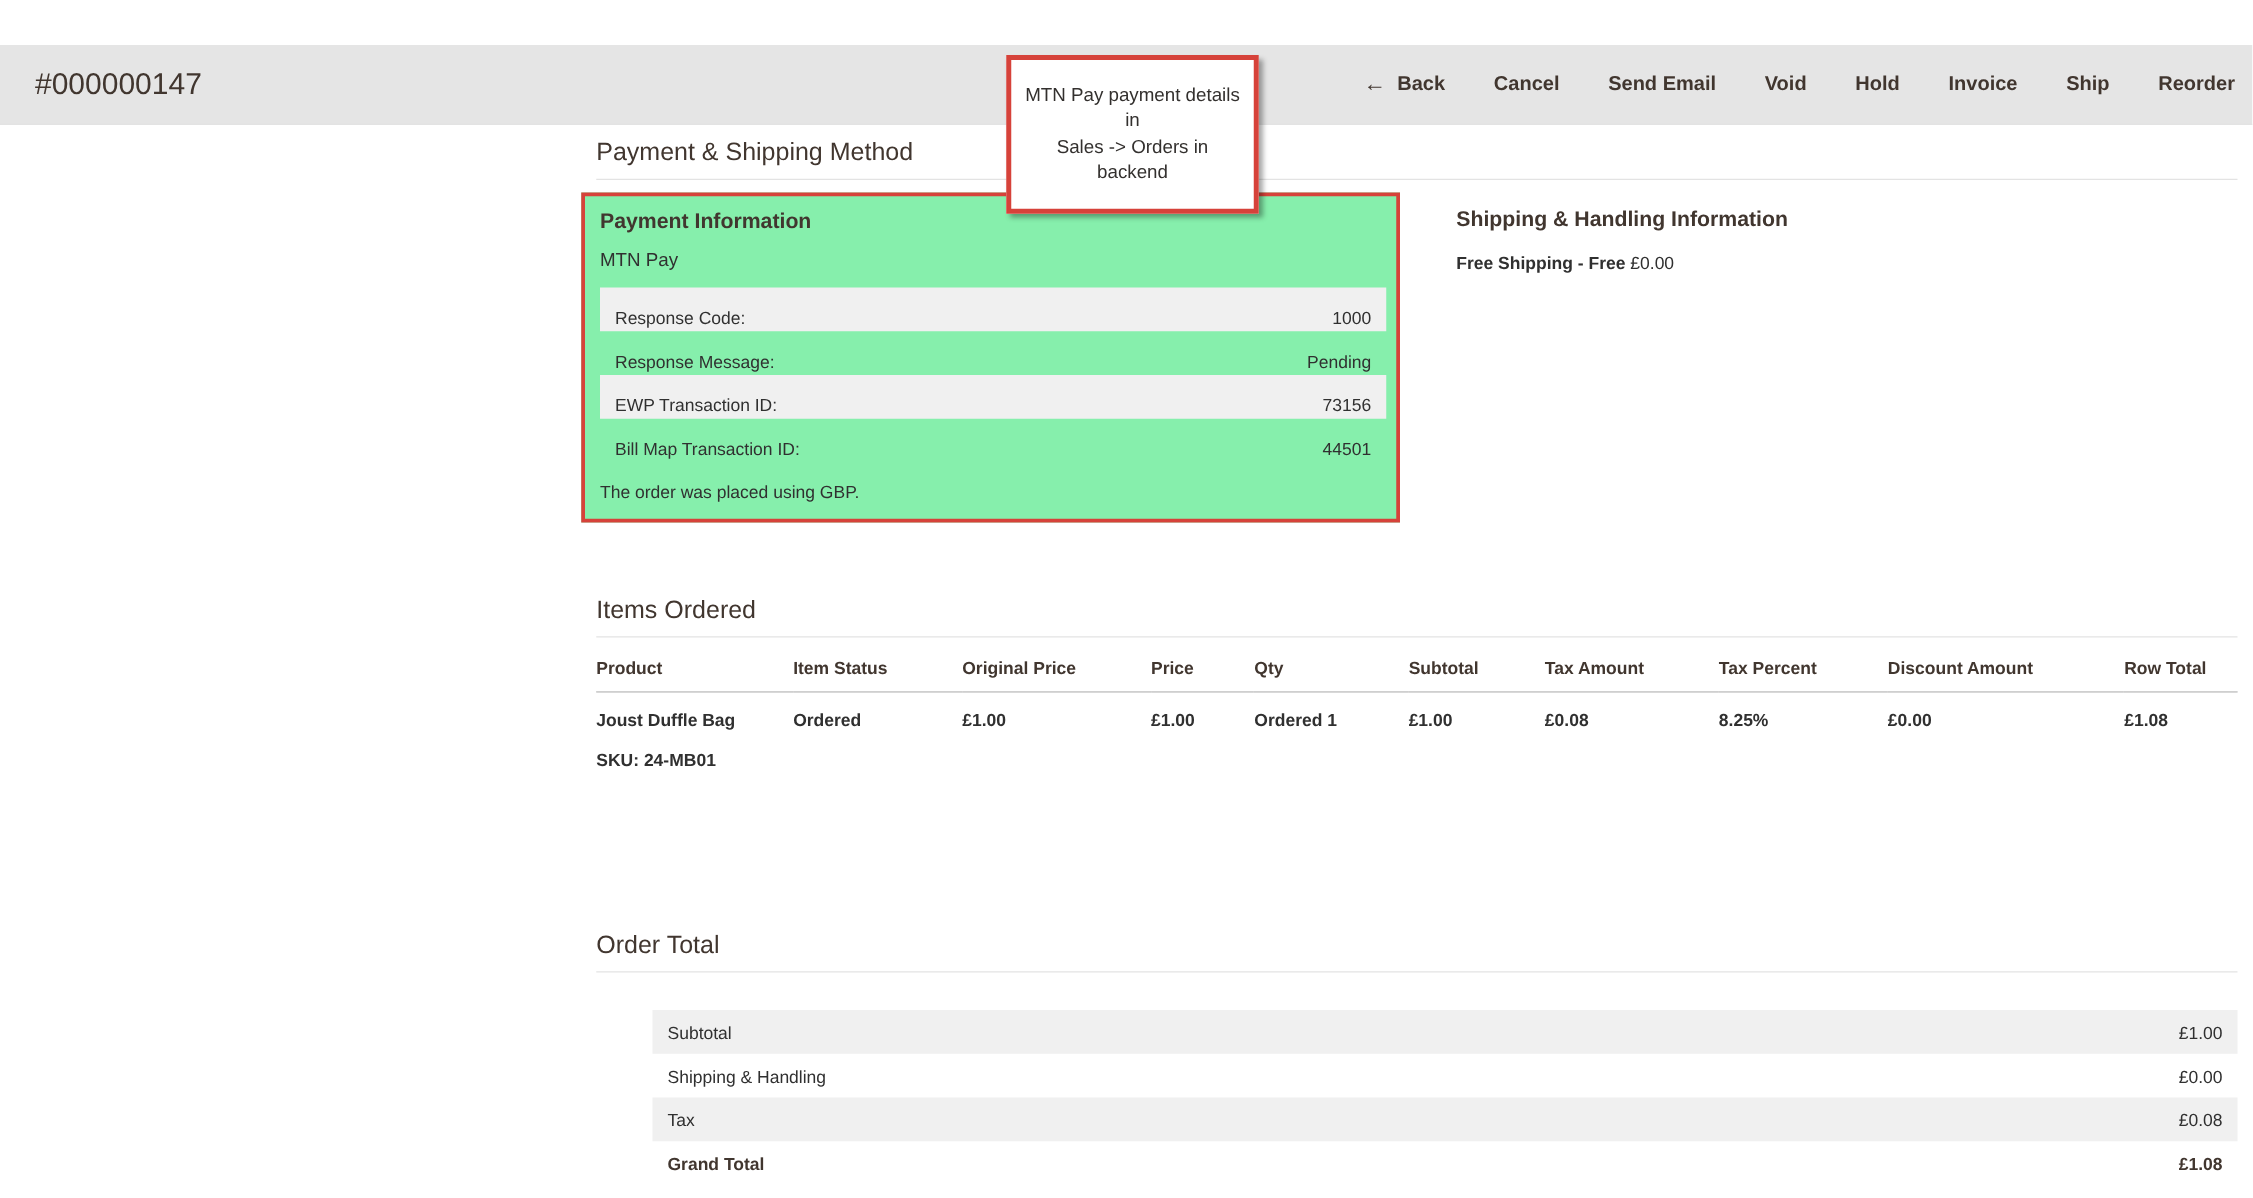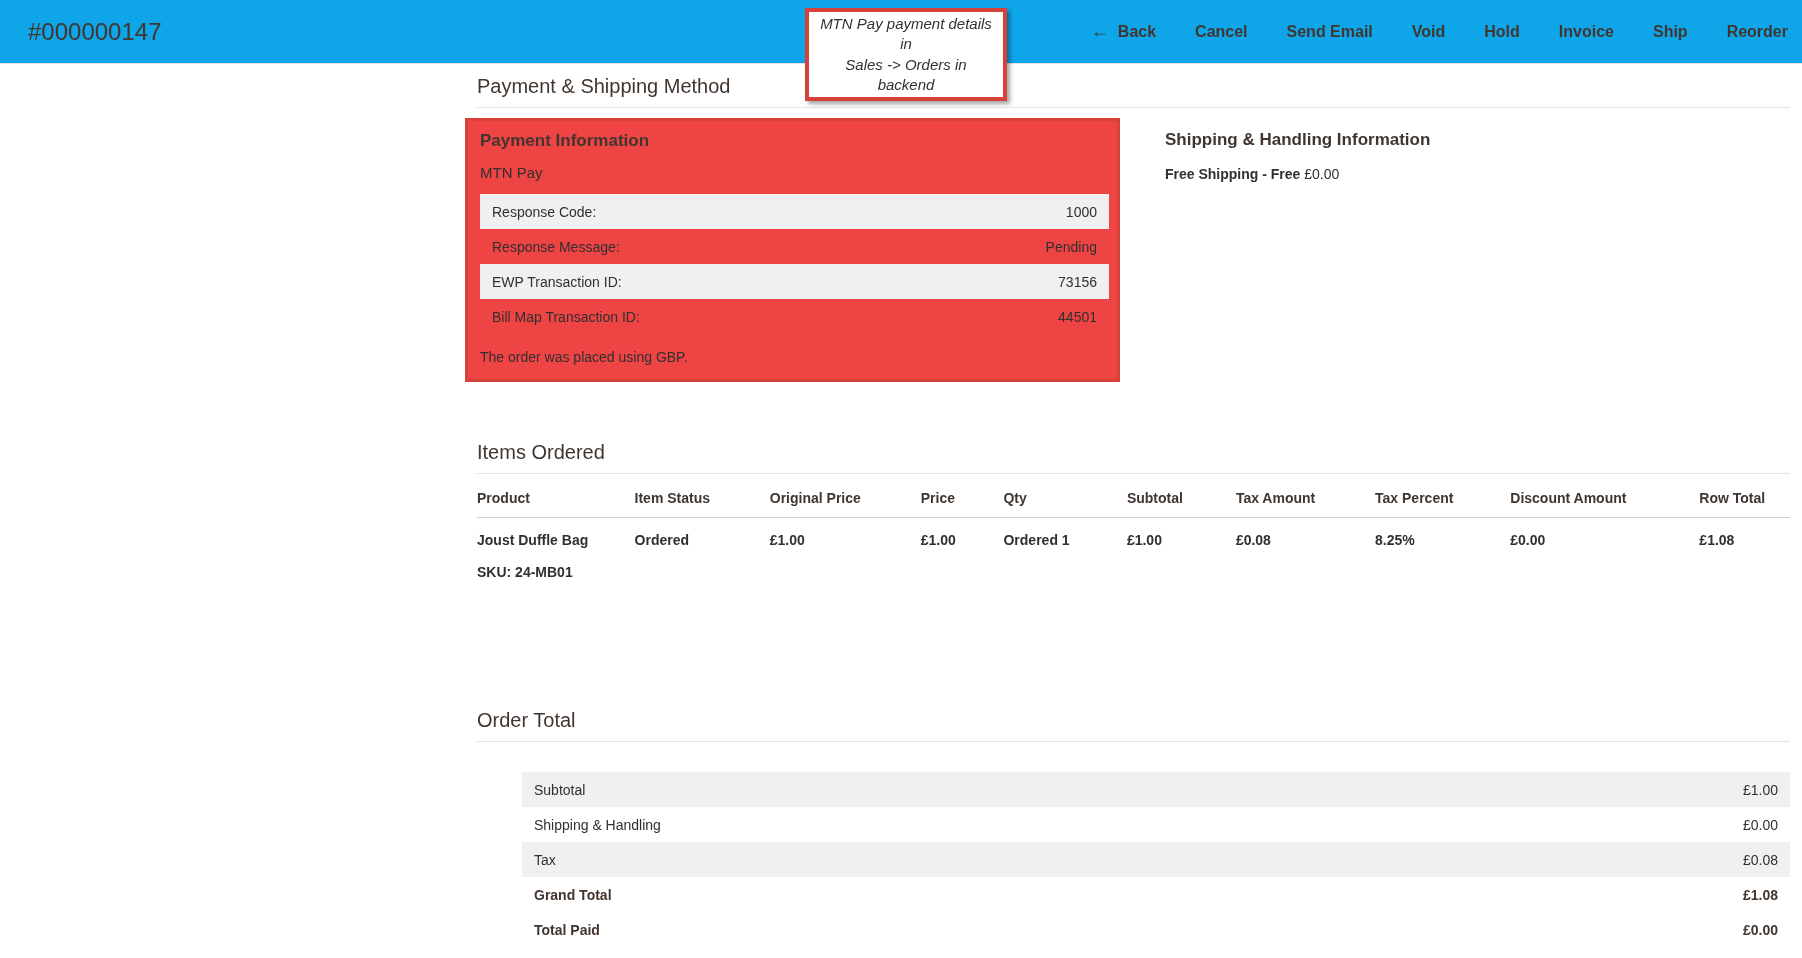--- a/index.html
+++ b/index.html
@@ -1,42 +1,42 @@
 <!DOCTYPE html>
 <html><head>
 <meta charset="utf-8">
 <style>
   * { margin:0; padding:0; box-sizing:border-box; }
   html,body { width:1802px; height:958px; overflow:hidden; background:#fff;
     font-family:"Liberation Sans", sans-serif; color:#303030; }
 
   
   .page-header { position:relative; height:64px; border-bottom:1px solid #e3e3e3;
-    display:flex; align-items:center; justify-content:space-between; padding:0 14px 0 28px; background:#0ea5e9; }
+    display:flex; align-items:center; justify-content:space-between; padding:0 14px 0 28px; background:#e5e5e5;margin-top:36px; }
   .order-title { font-size:24px; font-weight:400; color:#41362f; }
   .annotation { position:absolute; left:805px; top:8px; width:202px; background:#fff;
     border:4px solid #d6423a; box-shadow:3px 3px 4px rgba(0,0,0,.35);
-    text-align:center; font-size:15px; line-height:1.35; color:#33302e; padding:2px 6px; z-index:6;font-style:italic; }
+    text-align:center; font-size:15px; line-height:1.35; color:#33302e; padding:19px 6px; z-index:6; }
   .actions { display:flex; align-items:center; gap:39px; font-size:16px; font-weight:600; color:#41362f; }
   .actions .act { cursor:pointer; white-space:nowrap; }
   .back-btn { display:flex; align-items:center; gap:9px; }
   .back-arrow { font-size:18px; font-weight:400; }
 
   
   .content { margin:0 12px 0 477px; }
   .section-title { font-size:20px; font-weight:400; color:#41362f;
     padding:11px 0 9px; border-bottom:1px solid #e3e3e3; }
 
   .two-col { display:flex; margin-top:10px; }
   .pay-box { width:655px; margin-left:-12px; border:3px solid #d6423a;
-    padding:10px 8px 14px 12px; background:#ef4444; }
+    padding:10px 8px 14px 12px; background:#86efac; }
   .box-title { font-size:17px; font-weight:700; color:#41362f; }
   .pay-method { font-size:15px; margin-top:13px; }
   .info-rows { margin-top:13px; }
-  .info-row { display:flex; justify-content:space-between; align-items:center;
+  .info-row { display:flex; justify-content:space-between; 
     height:35px; padding:16px 12px; font-size:14px; }
   .info-row.shaded { background:#f0f0f0; }
   .pay-note { font-size:14px; margin-top:15px; }
 
   .ship-col { margin-left:45px; flex:1; padding-top:12px; }
   .ship-line { margin-top:16px; font-size:14px; }
   .ship-line .b { font-weight:700; }
 
   
   .items-section { margin-top:48px; }

